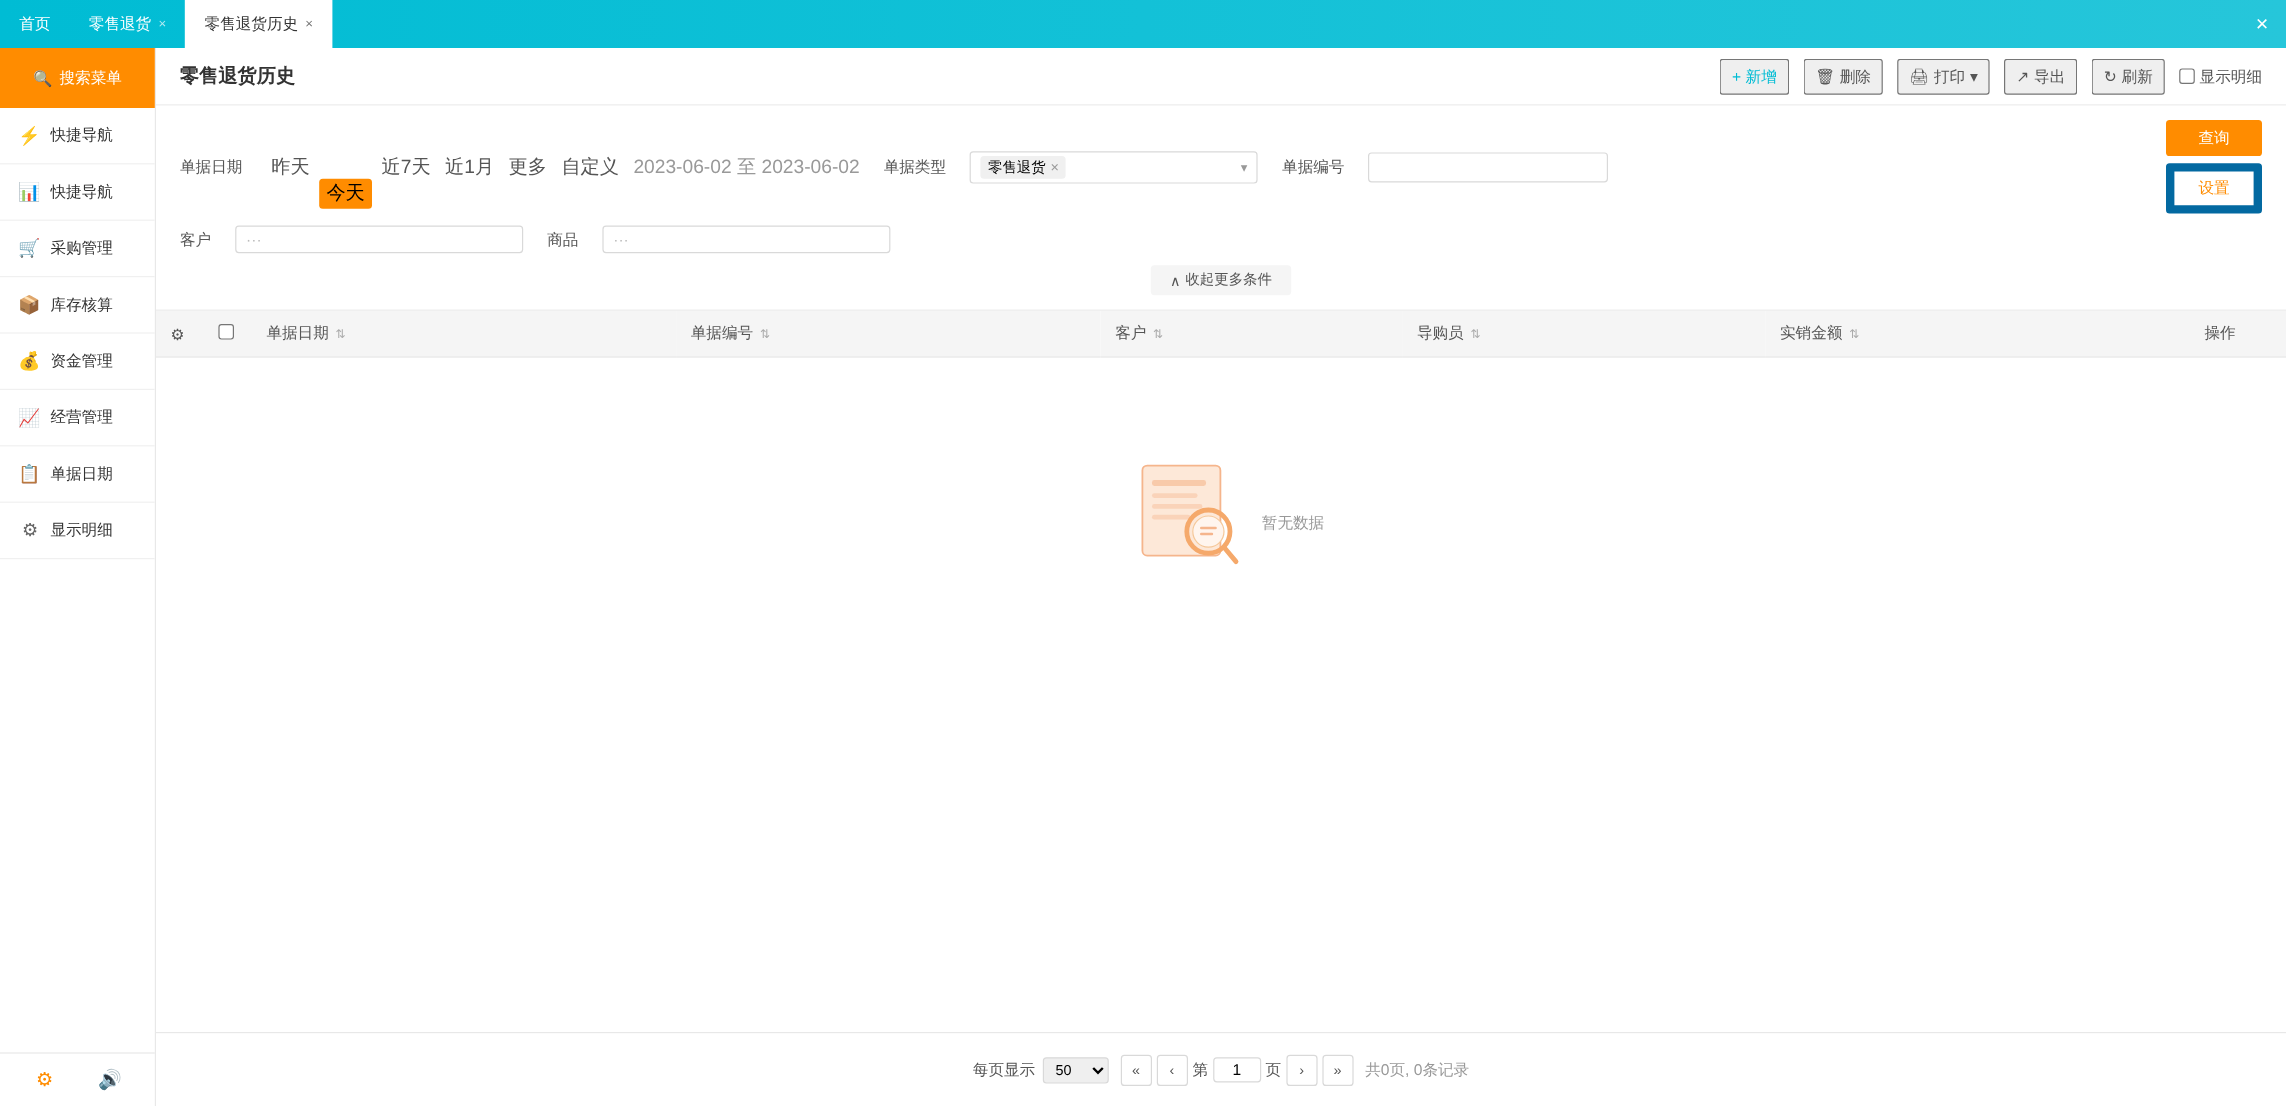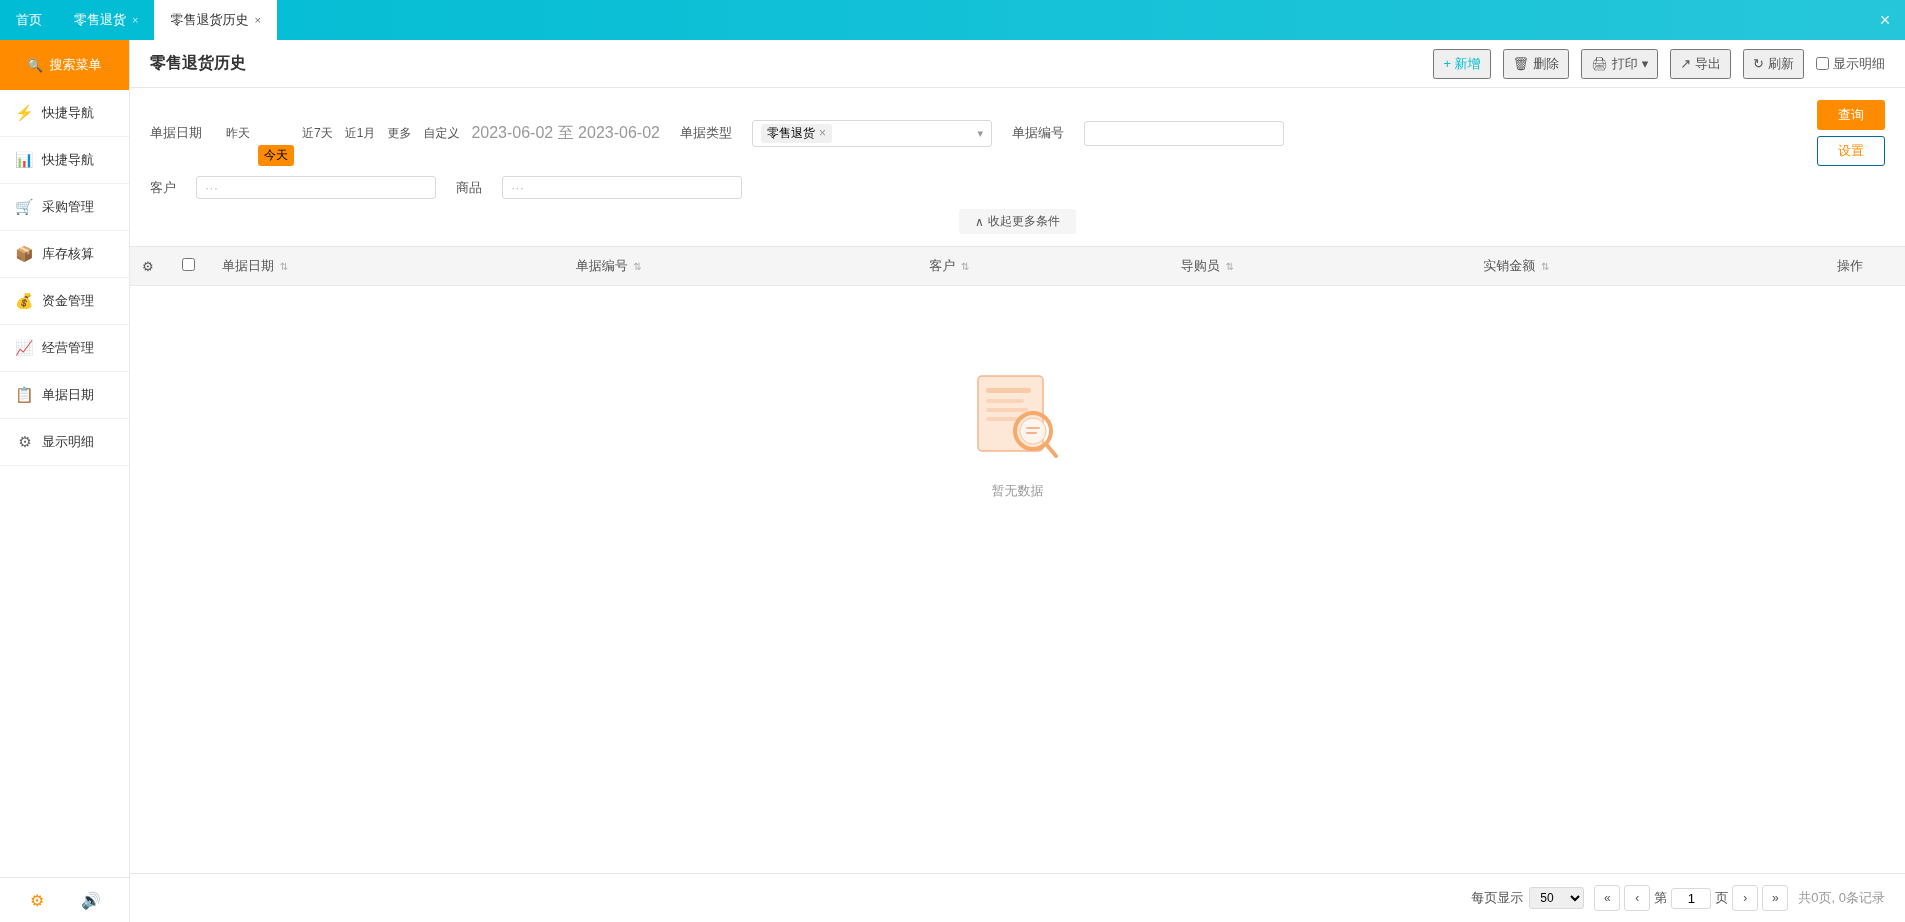--- a/index.html
+++ b/index.html
@@ -177,21 +177,21 @@
       font-size: 13px;
       color: #555;
       white-space: nowrap;
     }
     .filter-date-btns {
       display: flex;
       align-items: center;
       gap: 4px;
     }
     .date-btn {
-      font-size: 12px;
+      font-size: 16px;
       color: #555;
       cursor: pointer;
       padding: 2px 4px;
     }
     .date-btn.active {
       background: #ff8c00;
       color: #000000;
       border-radius: 3px;
       padding: 2px 6px;
       margin-top: 44px;
@@ -259,21 +259,21 @@
       color: #fff;
       border: none;
       border-radius: 3px;
       padding: 6px 20px;
       font-size: 13px;
       cursor: pointer;
     }
     .settings-btn {
       background: #fff;
       color: #ff8c00;
-      border: 1px solid #0369a1;
+      border: 7px solid #0369a1;
       border-radius: 3px;
       padding: 5px 20px;
       font-size: 13px;
       cursor: pointer;
     }
     .filter-actions {
       display: flex;
       flex-direction: column;
       gap: 6px;
       margin-left: auto;
@@ -309,43 +309,43 @@
       width: 40px;
       text-align: center;
     }
     .th-checkbox { width: 40px; text-align: center; }
     .th-actions { width: 80px; text-align: center; }
     .th-amount { text-align: right; }
 
     
     .empty-state {
       display: flex;
-      flex-direction: column;
+      flex-direction: row;
       align-items: center;
       justify-content: center;
       padding: 80px 0;
     }
     .empty-icon {
       width: 120px;
       height: 100px;
       margin-bottom: 16px;
     }
     .empty-text {
       font-size: 13px;
       color: #999;
     }
 
     
     .table-footer {
-      height: 49px;
+      height: 62px;
       background: #fff;
       border-top: 1px solid #e8e8e8;
       display: flex;
       align-items: center;
-      justify-content: flex-end;
+      justify-content: center;
       padding: 0 20px;
       gap: 10px;
       font-size: 13px;
       color: #555;
       flex-shrink: 0;
     }
     .per-page-select {
       display: flex;
       align-items: center;
       gap: 6px;

